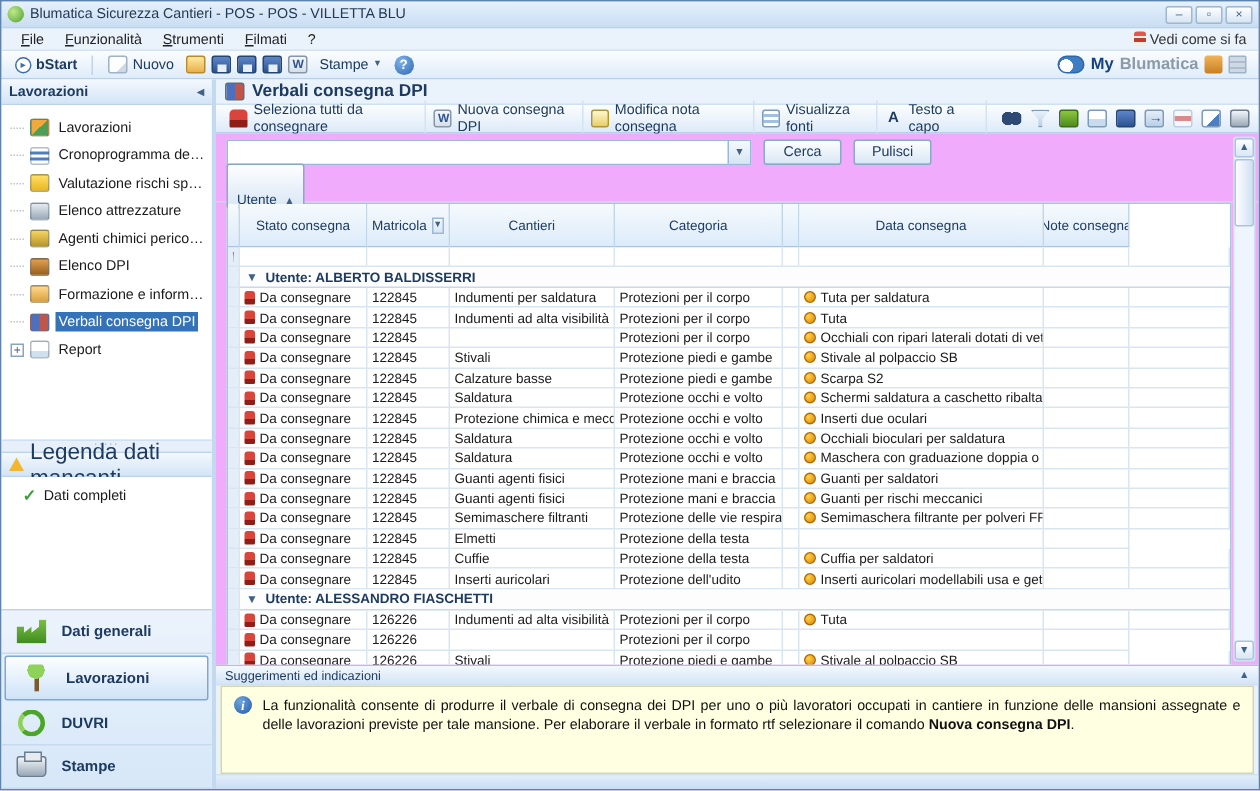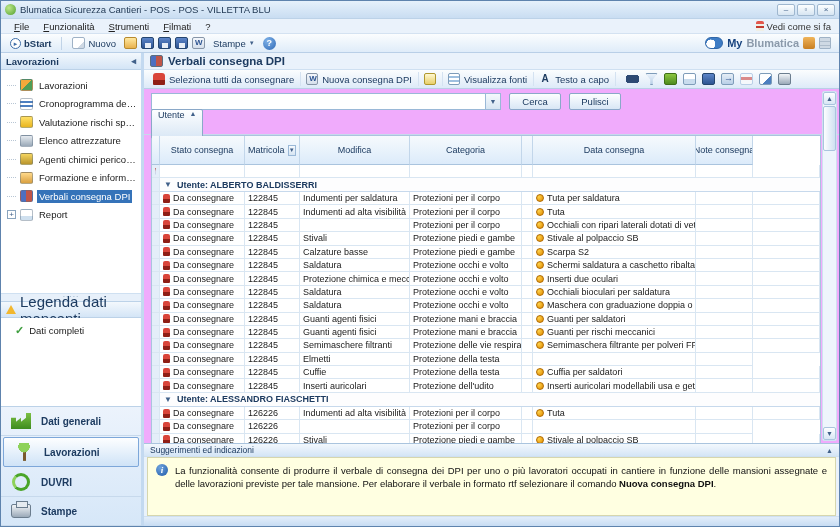--- a/index.html
+++ b/index.html
@@ -109,21 +109,21 @@
   [data-name="print-icon"] { background:linear-gradient(#f2f5f8,#9aa9b8); border:1px solid #6b7d8e; }
 
   
   .grid-panel { flex:1; position:relative; min-height:0; background:#f0abfc; overflow:hidden; }
   .search-row { height:24px; display:flex; align-items:center; gap:8px; padding:0 20px 0 7px; }
   .combo { width:350px; height:17px; background:#fff; border:1px solid #9ab8d7; display:flex; }
   .combo input { flex:1; border:none; outline:none; font-size:9.5px; padding:0 3px; font-family:"Liberation Sans", sans-serif; }
   .combo-btn { width:15px; background:linear-gradient(#f5f9fd,#d7e5f2); border-left:1px solid #9ab8d7; color:#41618a; font-size:7px; text-align:center; line-height:15px; }
   .btn { height:17px; min-width:52px; border:1px solid #8aa8c8; border-radius:2px; background:linear-gradient(#fdfeff,#d9e7f5); font-size:9.5px; color:#1d3b60; text-align:center; line-height:15px; padding:0 8px; }
   .groupby-row { height:22px; display:flex; align-items:center; padding:0 7px; border-bottom:1px solid #c7d9ec; }
-  .group-chip { height:30px; border:1px solid #8aa8c8; border-radius:2px; background:linear-gradient(#fdfeff,#d9e7f5); display:flex; align-items:flex-start; gap:5px; padding:0 6px; font-size:9px; color:#1d3b60; }
+  .group-chip { height:30px; border:1px solid #8aa8c8; border-radius:2px; background:linear-gradient(#fdfeff,#d9e7f5); display:flex; align-items:flex-end; gap:5px; padding:0 6px; font-size:9px; color:#1d3b60; }
   .sort-arrow { font-size:7px; color:#41618a; }
 
   
   .tbl { width:670px; margin-left:7px; background:#fff; border:1px solid #aac4de; border-bottom:1px solid #aac4de; }
   .trow { display:grid; grid-template-columns:8px 85px 55px 110px 112px 11px 163px 57px 1fr; }
   .tcell { border-right:1px solid #d9e6f2; border-bottom:1px solid #d9e6f2; overflow:hidden; white-space:nowrap; text-overflow:ellipsis; font-size:9px; padding:0 3px; display:flex; align-items:center; gap:3px; }
   .thead .tcell { height:29px; background:linear-gradient(#f6fafd,#dcebfa); border-right:1px solid #c2d6ea; border-bottom:1px solid #aac4de; color:#1d3b60; justify-content:center; font-size:9px; }
   .thead .tcell.left-head { justify-content:flex-start; }
   .col-drop { margin-left:auto; width:11px; height:11px; border:1px solid #9ab8d7; background:linear-gradient(#f5f9fd,#d7e5f2); font-size:6px; line-height:9px; text-align:center; color:#41618a; }
   .tfilter .tcell { height:13px; background:#fff; }
@@ -241,20 +241,25 @@
           <div class="tree-item" data-name="sidebar-item-elenco-attrezzature">
             <span class="tree-stub" data-name="tree-line"></span>
             <span class="tree-icon" data-name="tools-icon"></span>
             <span class="tree-label" data-name="sidebar-item-label">Elenco attrezzature</span>
           </div>
           <div class="tree-item" data-name="sidebar-item-agenti-chimici-pericolosi">
             <span class="tree-stub" data-name="tree-line"></span>
             <span class="tree-icon" data-name="chemical-icon"></span>
             <span class="tree-label" data-name="sidebar-item-label">Agenti chimici pericolosi</span>
           </div>
+          <div class="tree-item" data-name="sidebar-item-elenco-dpi">
+            <span class="tree-stub" data-name="tree-line"></span>
+            <span class="tree-icon" data-name="dpi-icon"></span>
+            <span class="tree-label" data-name="sidebar-item-label">Elenco DPI</span>
+          </div>
           <div class="tree-item" data-name="sidebar-item-formazione-e-informazione">
             <span class="tree-stub" data-name="tree-line"></span>
             <span class="tree-icon" data-name="training-icon"></span>
             <span class="tree-label" data-name="sidebar-item-label">Formazione e informazione</span>
           </div>
           <div class="tree-item selected" data-name="sidebar-item-verbali-consegna-dpi">
             <span class="tree-stub" data-name="tree-line"></span>
             <span class="tree-icon" data-name="verbali-icon"></span>
             <span class="tree-label" data-name="sidebar-item-label">Verbali consegna DPI</span>
           </div>
@@ -313,20 +318,21 @@
           <div class="act-btn" data-name="seleziona-tutti-da-consegnare-button">
             <span class="act-ico" data-name="select-all-icon"></span>
             <span data-name="action-label">Seleziona tutti da consegnare</span>
           </div>
           <div class="act-btn" data-name="nuova-consegna-dpi-button">
             <span class="act-ico" data-name="new-delivery-icon"></span>
             <span data-name="action-label">Nuova consegna DPI</span>
           </div>
           <div class="act-btn" data-name="modifica-nota-consegna-button">
             <span class="act-ico" data-name="edit-note-icon"></span>
+            <span data-name="action-label">Modifica nota consegna</span>
           </div>
           <div class="act-btn" data-name="visualizza-fonti-button">
             <span class="act-ico" data-name="view-sources-icon"></span>
             <span data-name="action-label">Visualizza fonti</span>
           </div>
           <div class="act-btn" data-name="testo-a-capo-button">
             <span class="act-ico" data-name="wrap-text-icon">A</span>
             <span data-name="action-label">Testo a capo</span>
           </div>
           <div class="icon-strip" data-name="grid-tools-strip">
@@ -363,21 +369,21 @@
             <div class="trow thead" data-name="table-header-row">
               <div class="tcell " data-name="column-header-spacer"></div>
               <div class="tcell " data-name="column-header-stato-consegna">
                 <span data-name="column-header-label">Stato consegna</span>
               </div>
               <div class="tcell left-head" data-name="column-header-matricola" style="justify-content: space-between;">
                 <span data-name="column-header-label">Matricola</span>
                 <span class="col-drop" data-name="column-filter-icon">▼</span>
               </div>
               <div class="tcell " data-name="column-header-tipologia">
-                <span data-name="column-header-label">Modifica</span>
+                <span data-name="column-header-label">Cantieri</span>
               </div>
               <div class="tcell " data-name="column-header-categoria">
                 <span data-name="column-header-label">Categoria</span>
               </div>
               <div class="tcell " data-name="column-header-spacer"></div>
               <div class="tcell " data-name="column-header-data-consegna">
                 <span data-name="column-header-label">Data consegna</span>
               </div>
               <div class="tcell " data-name="column-header-note-consegna">
                 <span data-name="column-header-label">Note consegna</span>

